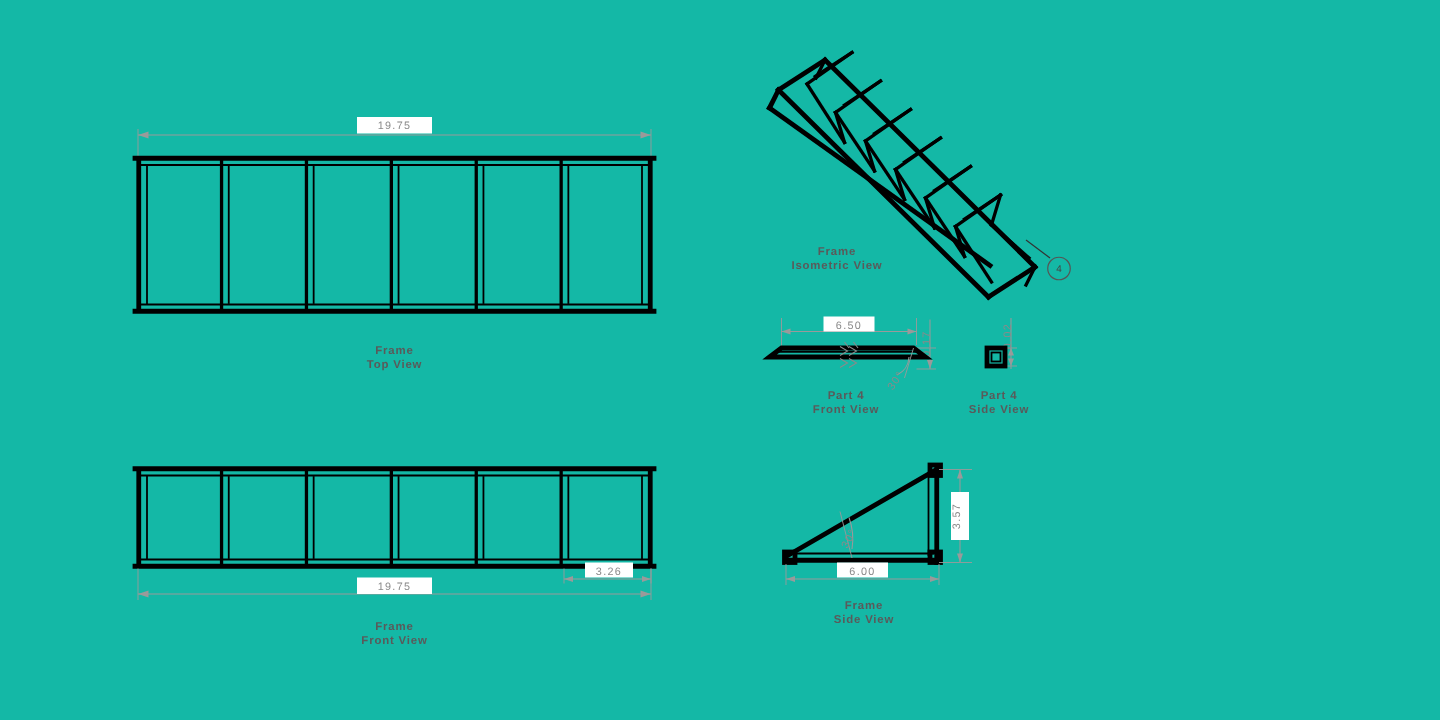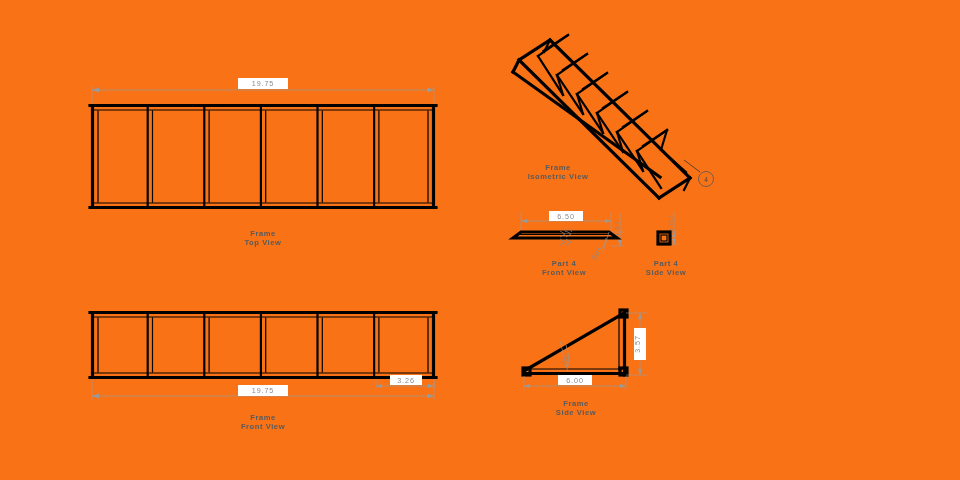--- a/index.html
+++ b/index.html
@@ -10,21 +10,21 @@
   body {
     width: 960px;
     height: 480px;
     overflow: hidden;
     font-family: "Liberation Sans", sans-serif;
   }
   #sheet {
     position: relative;
     width: 960px;
     height: 480px;
-    background: #f97316;
+    background: #14b8a6;
   }
   svg#drawing {
     position: absolute;
     top: 0;
     left: 0;
     width: 960px;
     height: 480px;
     display: block;
   }
   .part-line {

